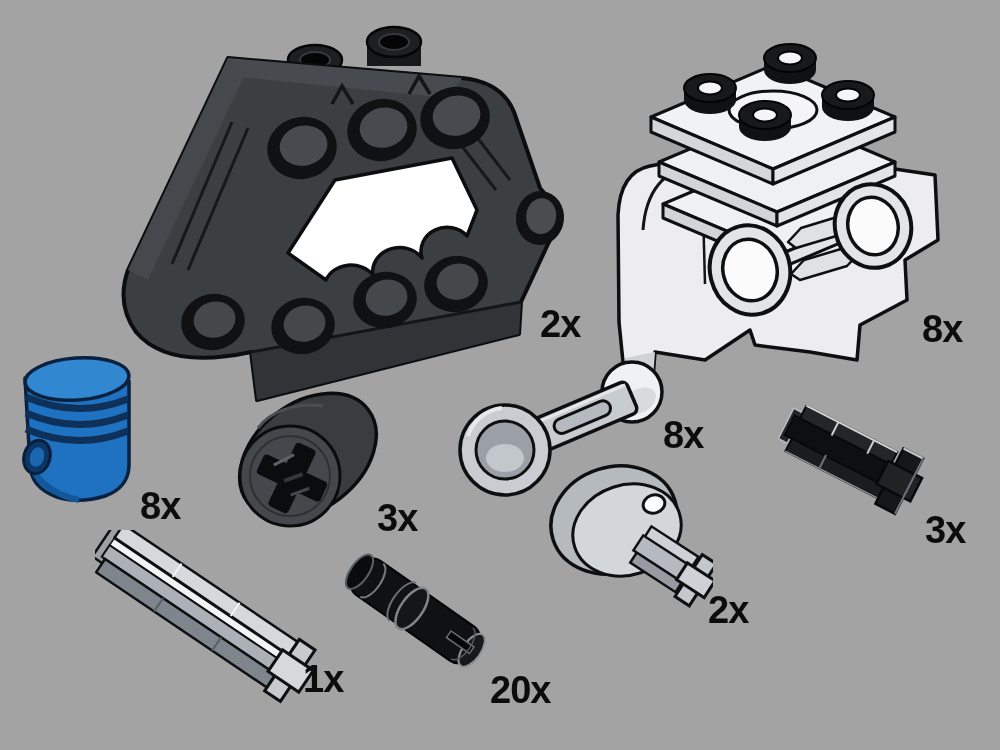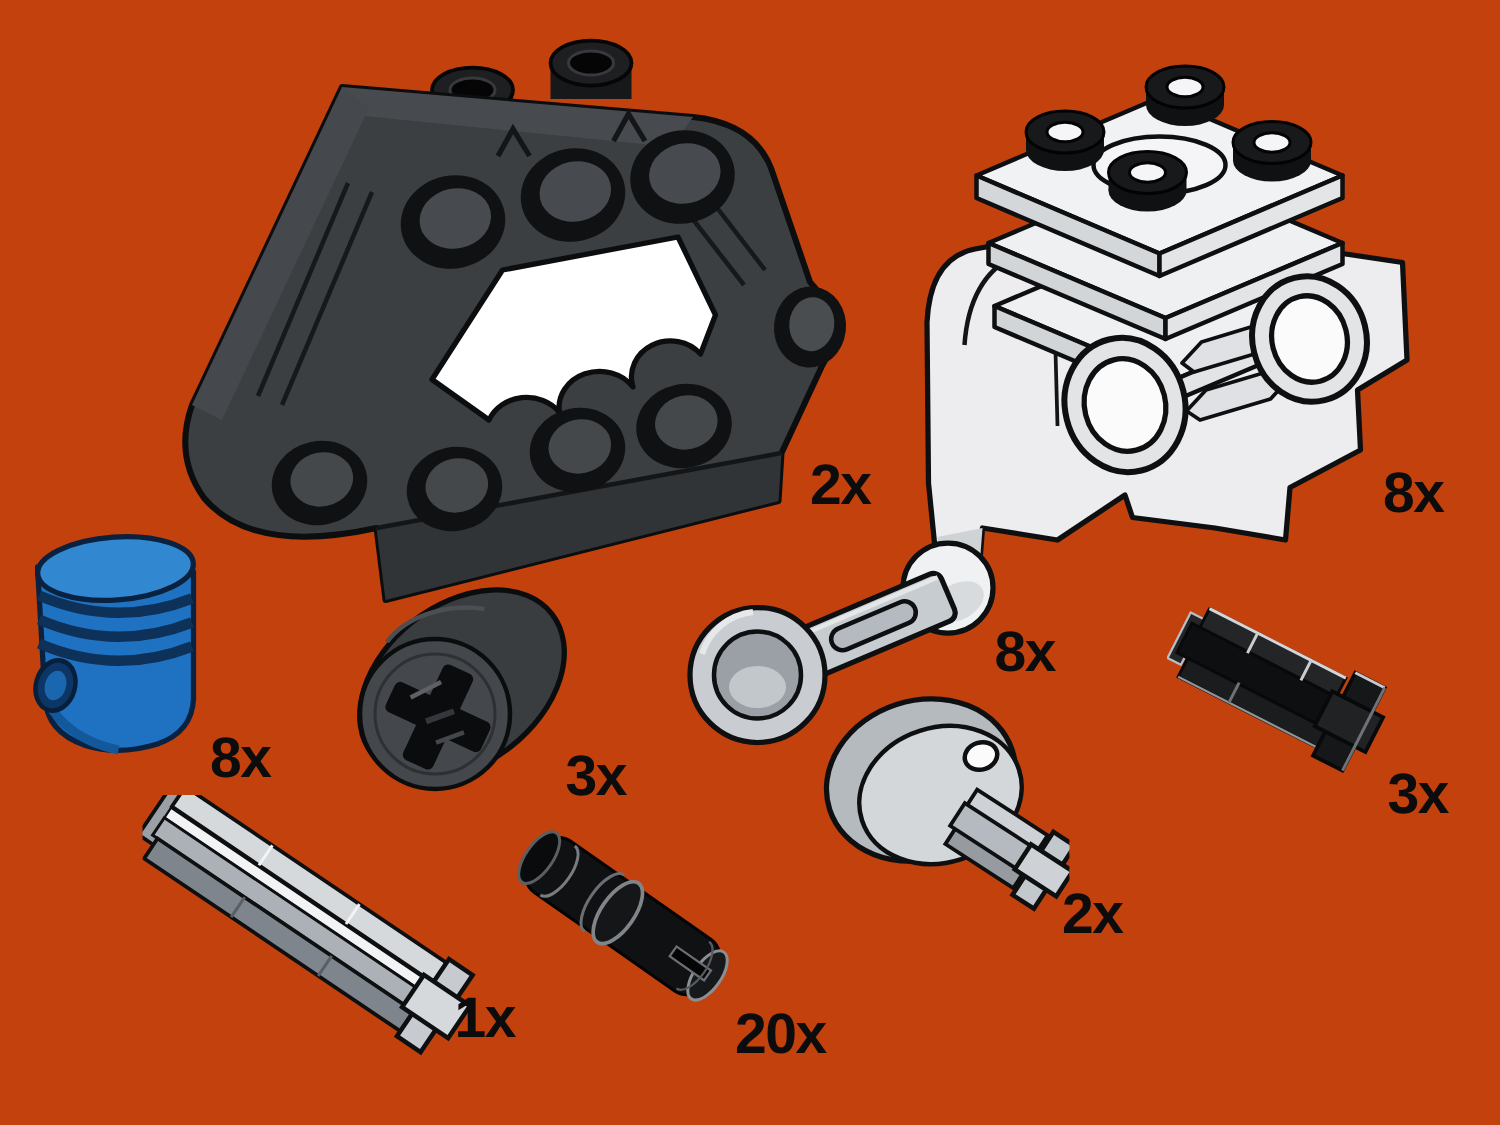--- a/index.html
+++ b/index.html
@@ -1,16 +1,16 @@
 <!DOCTYPE html>
 <html><head>
 <meta charset="utf-8">
 <style>
   html,body{margin:0;padding:0;background:#ffffff;}
-  .canvas{position:relative;width:1000px;height:750px;background:#c2410c;overflow:hidden;
+  .canvas{position:relative;width:1000px;height:750px;background:#a3a3a3;overflow:hidden;
           font-family:"Liberation Sans",sans-serif;}
   .part{position:absolute;}
   .part svg{position:absolute;left:0;top:0;display:block;}
   .qty{position:absolute;font-weight:bold;font-size:38px;line-height:1;color:#0c0c0d;
        letter-spacing:-1px;white-space:nowrap;}
   
   #p-engine {left:110px;top:18px;}   #p-engine  .qty{left:430px;top:287px;}
   #p-cyl    {left:605px;top:22px;}   #p-cyl     .qty{left:317px;top:288px;}
   #p-piston {left:15px;top:345px;}   #p-piston  .qty{left:125px;top:142px;}
   #p-crank  {left:228px;top:388px;}  #p-crank   .qty{left:149px;top:111px;}

